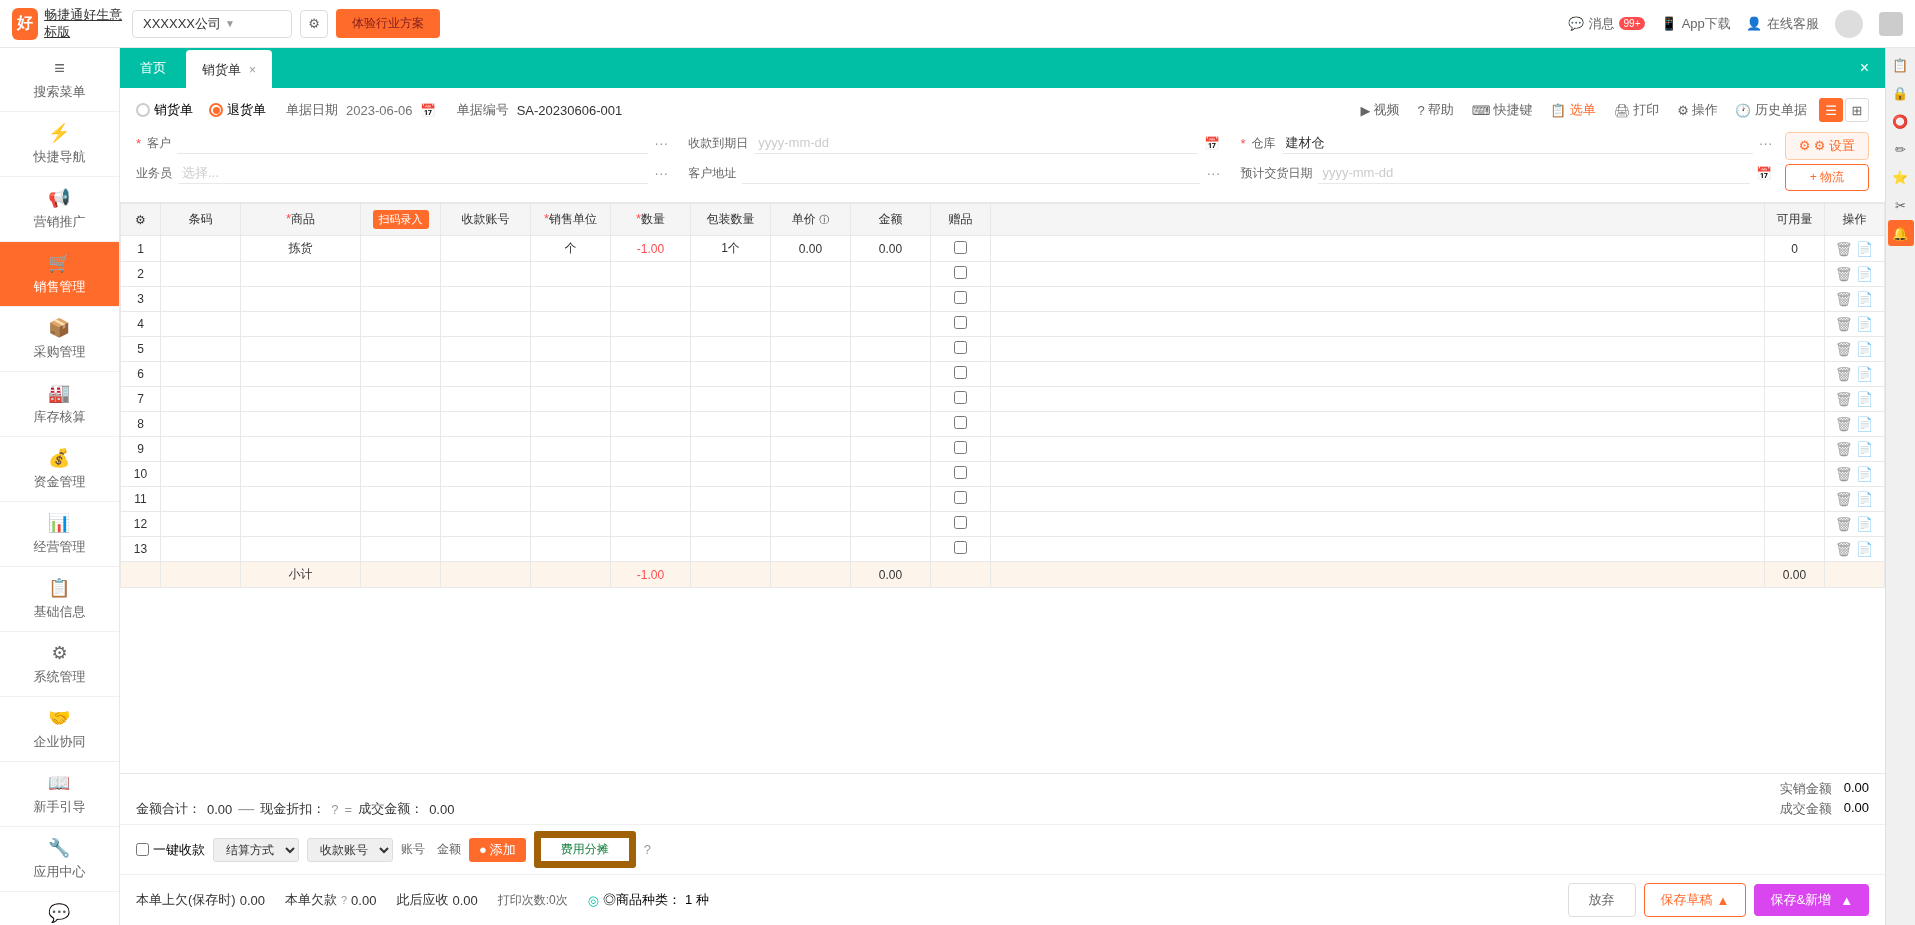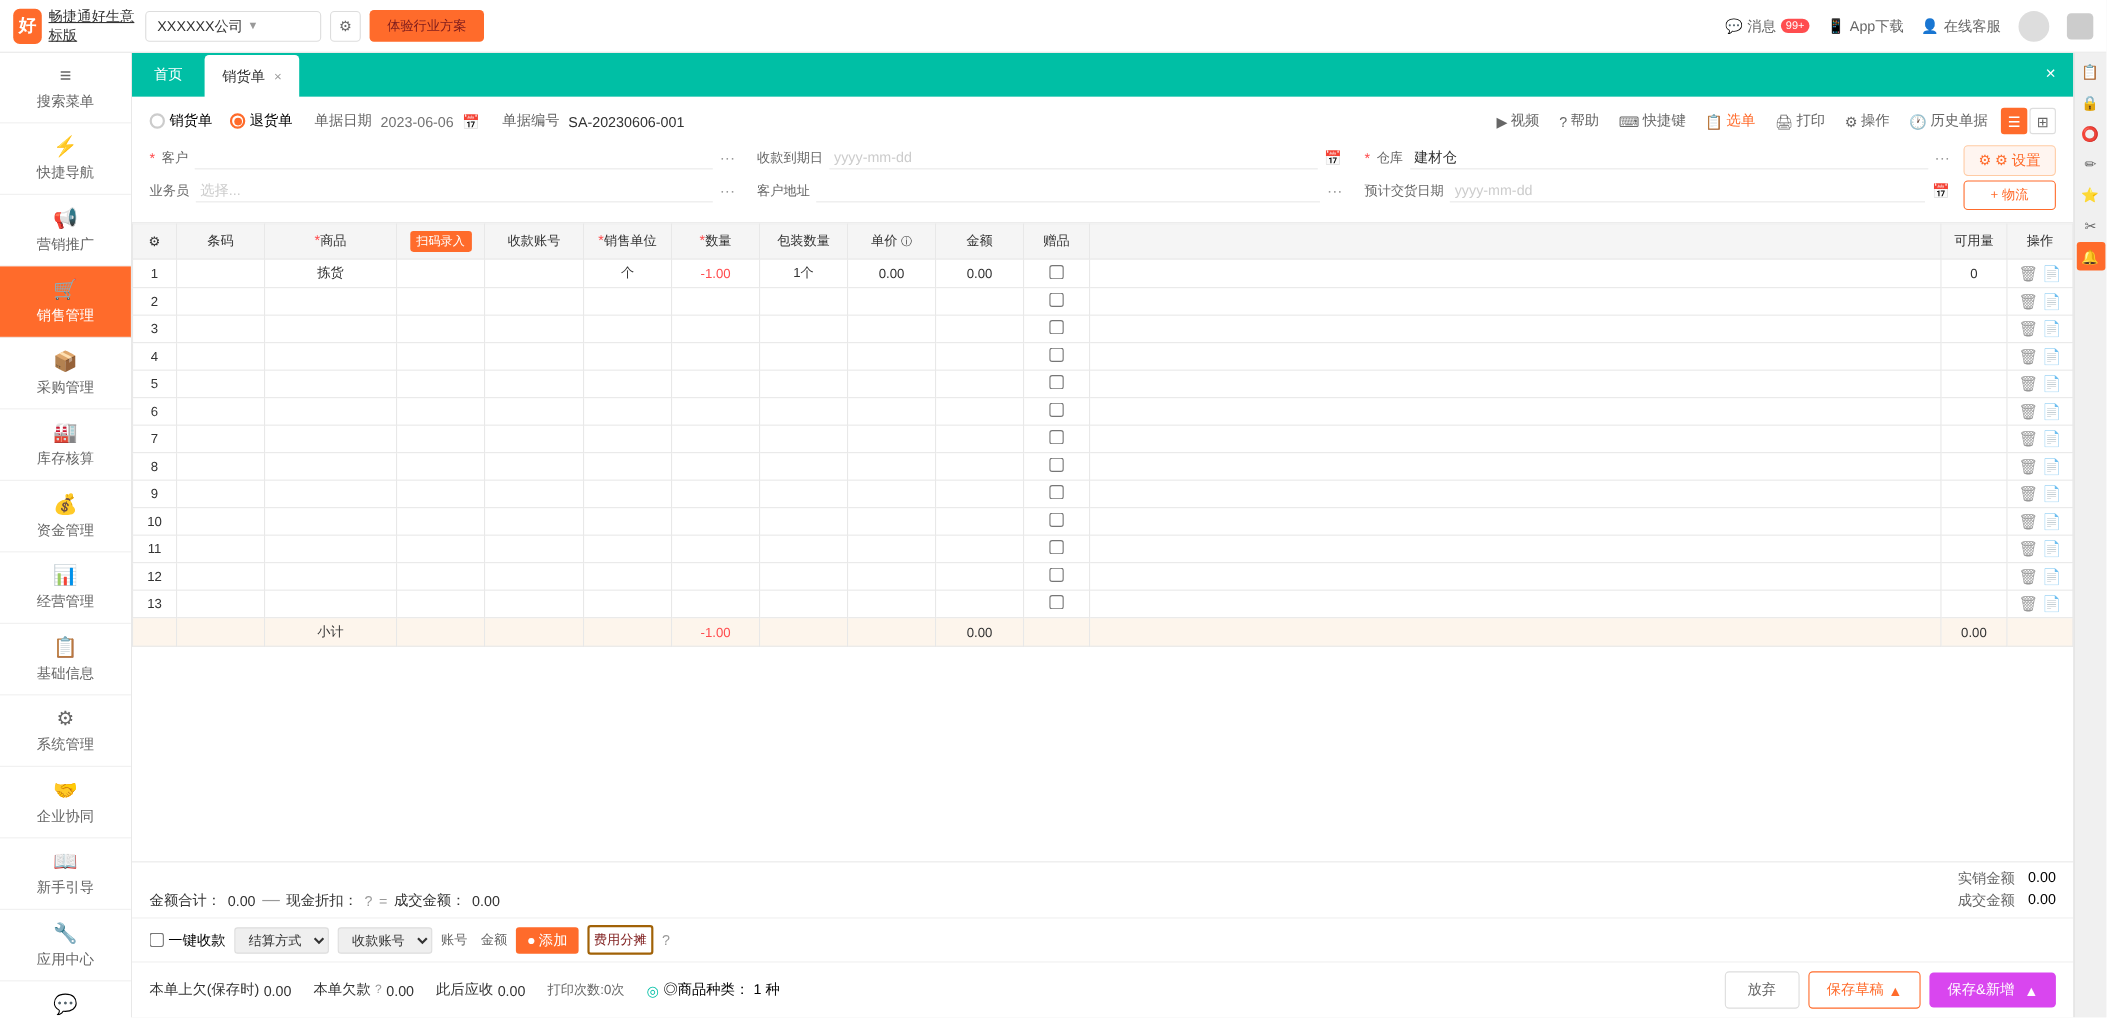--- a/index.html
+++ b/index.html
@@ -260,23 +260,23 @@
       padding: 3px 8px; color: #333; font-size: 12px;
       cursor: pointer;
     }
     .add-btn {
       background: #ff6b2b; color: white;
       border: none; border-radius: 3px;
       padding: 3px 10px; cursor: pointer; font-size: 12px;
       display: flex; align-items: center; gap: 3px;
     }
     .feiyon-btn {
-      background: #fff; border: 2px solid #a16207;
-      border-radius: 3px; padding: 3px 4px;
-      color: #7f1d1d; cursor: pointer; font-size: 12px;
+      background: #fff; border: 7px solid #a16207;
+      border-radius: 3px; padding: 3px 20px;
+      color: #15803d; cursor: pointer; font-size: 12px;
     }
     .bottom-row3 {
       display: flex; align-items: center; gap: 20px;
       padding: 8px 16px;
     }
     .stat-item { display: flex; align-items: center; gap: 4px; font-size: 12px; color: #333; }
     .print-count { color: #666; font-size: 12px; }
     .product-type { display: flex; align-items: center; gap: 4px; font-size: 12px; }
     .product-type-dot { color: #00bfa5; }
     .action-buttons {

